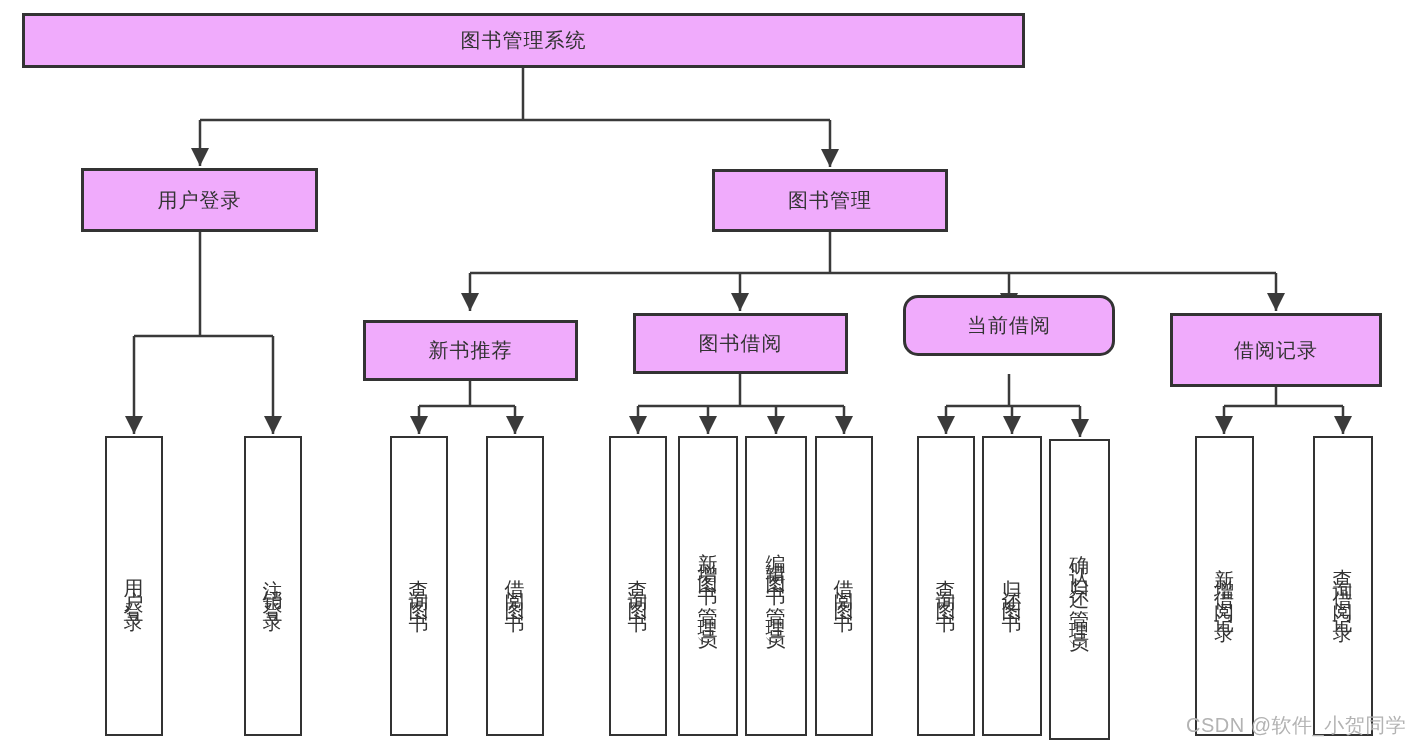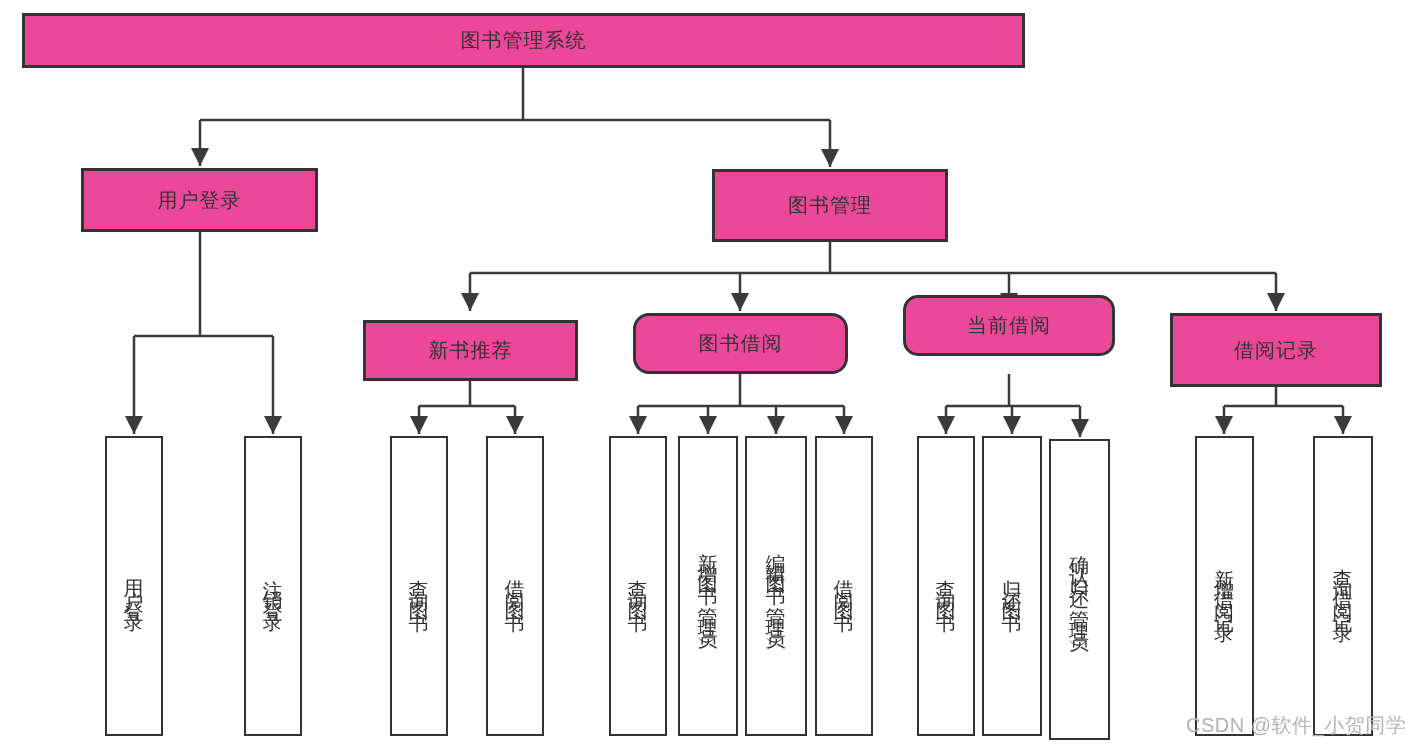--- a/index.html
+++ b/index.html
@@ -8,21 +8,21 @@
     background:var(--bg,#ffffff);
     font-family:"Liberation Sans", sans-serif;
     color:var(--text,#333333);
     overflow:hidden;
   }
   .edges { position:absolute; left:0; top:0; width:1405px; height:747px; }
   .edges path, .edges line { stroke:var(--line,#3a3a3a); stroke-width:2.5; fill:none; }
   .edges .ah { fill:var(--line,#3a3a3a); stroke:none; }
   .hbox {
     position:absolute; box-sizing:border-box;
-    border:3px solid var(--border,#333333); background:#ec4899;
+    border:3px solid var(--border,#333333); background:#f0abfc;
     display:flex; align-items:center; justify-content:center;
     font-size:20px; letter-spacing:1px; white-space:nowrap;
   }
   .vbox {
     position:absolute; box-sizing:border-box;
     border:2.5px solid var(--border,#333333); background:#fff;
     display:flex; align-items:center; justify-content:center;
     writing-mode:vertical-lr; text-orientation:mixed;
     font-size:20px; letter-spacing:11px; line-height:1;
   }
@@ -76,24 +76,24 @@
 
       <path d="M1276,374 V406 M1224,406 H1343"></path>
       <line x1="1224" y1="406" x2="1224" y2="434" marker-end="url(#ah)"></line>
       <line x1="1343" y1="406" x2="1343" y2="434" marker-end="url(#ah)"></line>
     </g>
   </svg>
 
   <div class="hbox" style="left:22px; top:13px; width:1003px; height:55px;">图书管理系统</div>
 
   <div class="hbox" style="left:81px; top:168px; width:237px; height:64px;">用户登录</div>
-  <div class="hbox" style="left:712px; top:169px; width:236px; height:73px;">图书管理</div>
+  <div class="hbox" style="left:712px; top:169px; width:236px; height:63px;">图书管理</div>
 
   <div class="hbox" style="left:363px; top:320px; width:215px; height:61px;">新书推荐</div>
-  <div class="hbox" style="left:633px; top:313px; width:215px; height:61px;border-radius:16px;">图书借阅</div>
+  <div class="hbox" style="left:633px; top:313px; width:215px; height:61px;">图书借阅</div>
   <div class="hbox" style="left:903px; top:295px; width:212px; height:61px;border-radius:15px;">当前借阅</div>
   <div class="hbox" style="left:1170px; top:313px; width:212px; height:74px;">借阅记录</div>
 
   <div class="vbox" style="left:105px; top:436px; width:58px; height:300px;">用户登录</div>
   <div class="vbox" style="left:244px; top:436px; width:58px; height:300px;">注销登录</div>
 
   <div class="vbox" style="left:390px; top:436px; width:58px; height:300px;">查询图书</div>
   <div class="vbox" style="left:486px; top:436px; width:58px; height:300px;">借阅图书</div>
 
   <div class="vbox" style="left:609px; top:436px; width:58px; height:300px;">查询图书</div>

